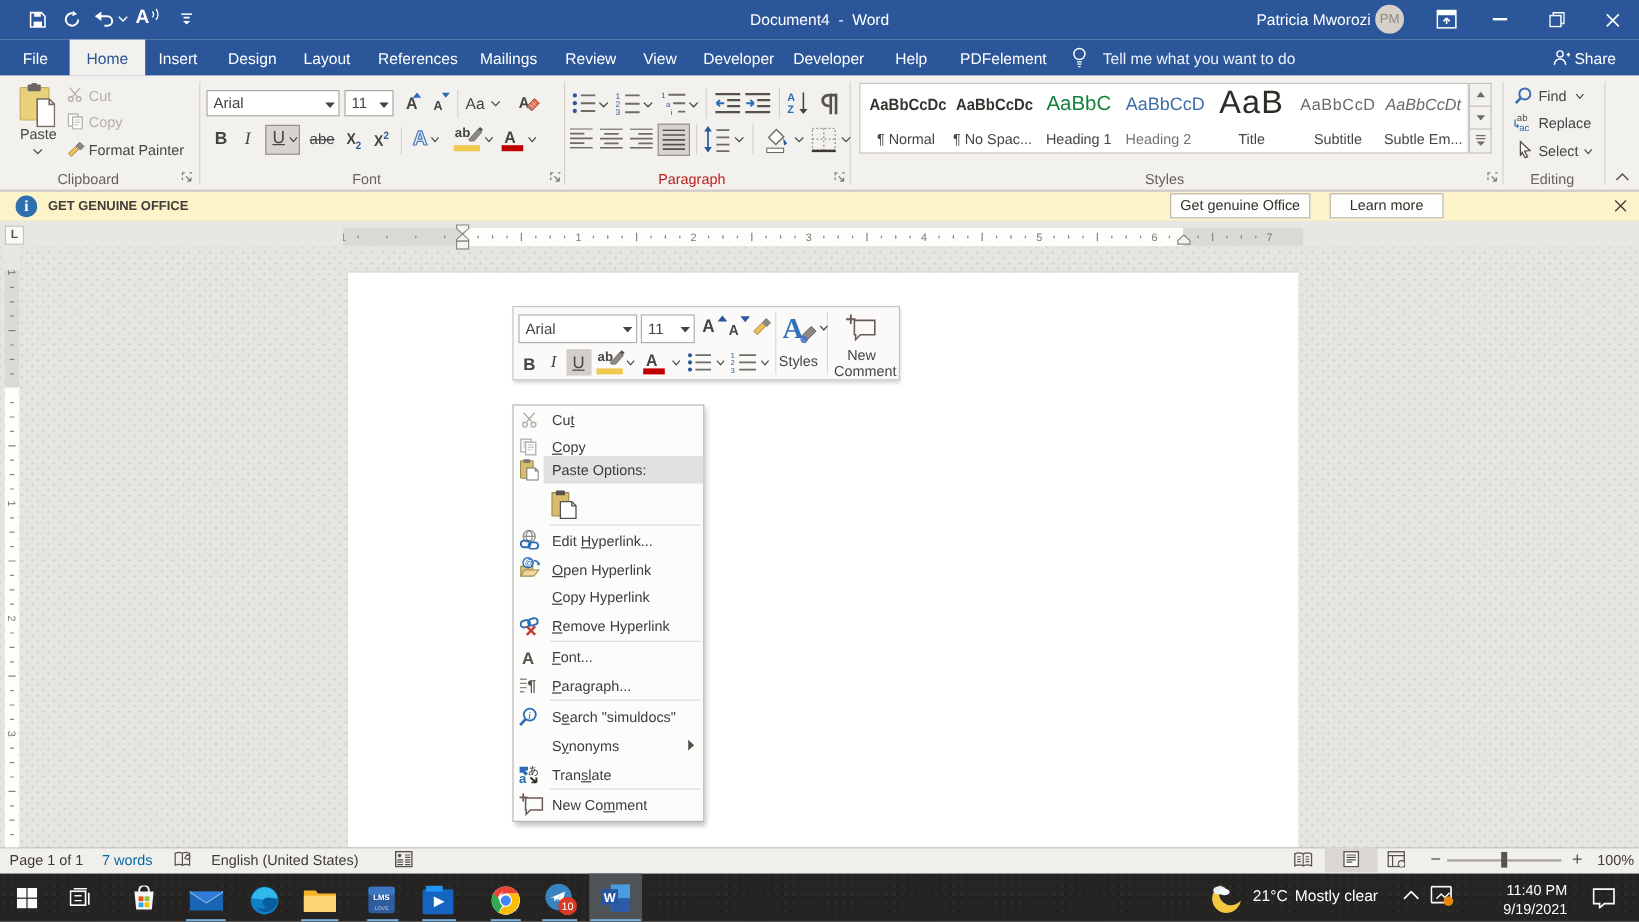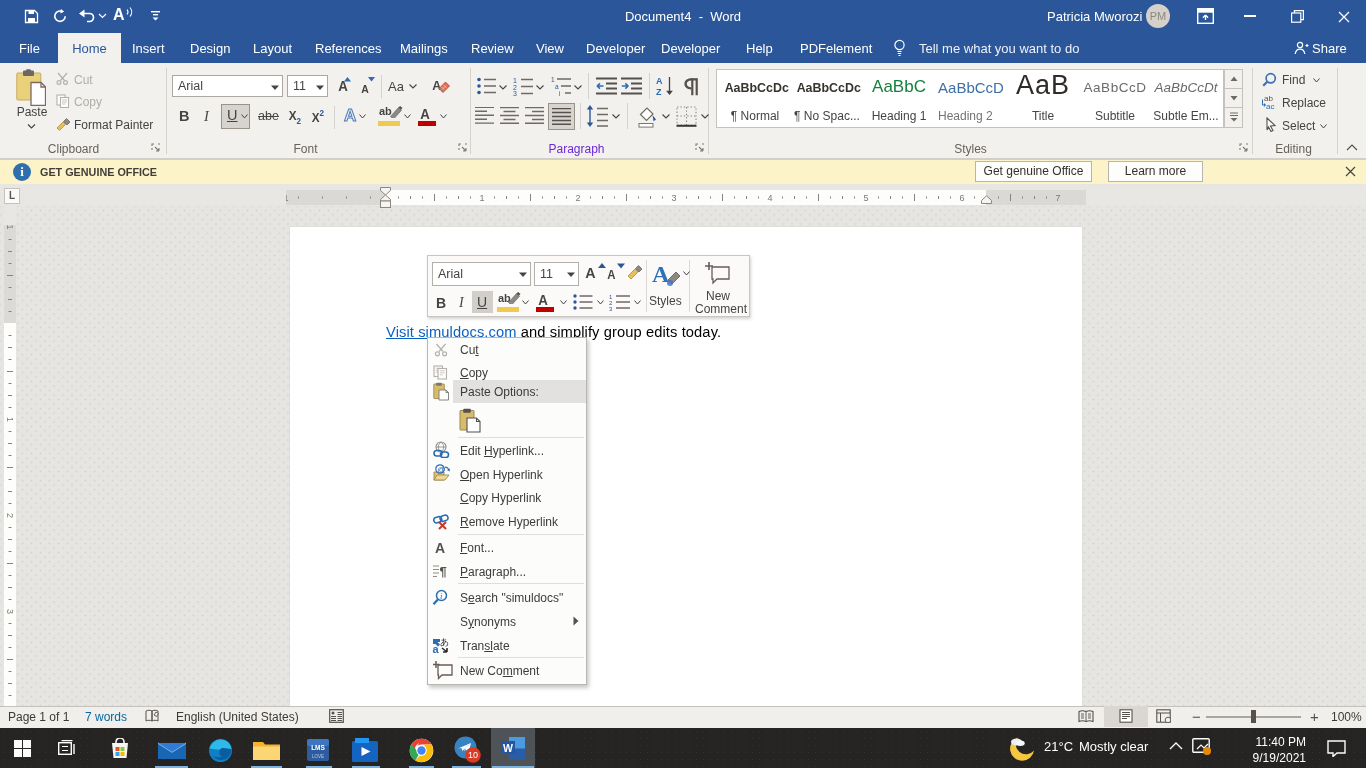--- a/index.html
+++ b/index.html
@@ -291,21 +291,21 @@
       <path d="M0.5 0.5L4 4l3.5-3.5" fill="none" stroke="#444" stroke-width="1.1"></path>
     </svg>
 <svg class="ab" style="left:676px;top:106px" width="21" height="21" viewBox="0 0 21 21">
 <path d="M1 1h19v18H1z" fill="none" stroke="#8d8984" stroke-width="1.1" stroke-dasharray="1.4 2"></path>
 <path d="M1 10h19M10.5 1v18" stroke="#8d8984" stroke-width="1.1" stroke-dasharray="1.4 2"></path>
 <path d="M0.5 19.8h20" stroke="#3b3834" stroke-width="2"></path>
 </svg>
 <svg class="ab" style="left:701px;top:114px" width="8" height="5" viewBox="0 0 8 5">
       <path d="M0.5 0.5L4 4l3.5-3.5" fill="none" stroke="#444" stroke-width="1.1"></path>
     </svg>
-<div class="ab" style="left:509px;top:142px;width:135px;text-align:center;font-size:12px;color:#6d28d9">Paragraph</div>
+<div class="ab" style="left:509px;top:142px;width:135px;text-align:center;font-size:12px;color:#b91c1c">Paragraph</div>
 <svg class="ab" style="left:695px;top:143px" width="10" height="10" viewBox="0 0 10 10">
 <path d="M1 3V1h2M7 1h2M1 5v2" stroke="#7e7a75" stroke-width="1.1" fill="none"></path>
 <path d="M4 4l4 4M8 8v-3M8 8H5" stroke="#7e7a75" stroke-width="1.1" fill="none"></path>
 </svg>
 
 <div class="ab" style="left:716px;top:69px;width:508px;height:59px;background:#fff;border:1px solid #c6c2bd;box-sizing:border-box"></div>
 <div class="ab" style="left:1224px;top:69px;width:19px;height:59px;border:1px solid #c6c2bd;box-sizing:border-box;background:#f3f1ee"></div>
 <div class="ab" style="left:1224px;top:88px;width:19px;height:1px;background:#c6c2bd"></div>
 <div class="ab" style="left:1224px;top:107px;width:19px;height:1px;background:#c6c2bd"></div>
 <svg class="ab" style="left:1230px;top:76px" width="8" height="6" viewBox="0 0 8 6">
@@ -427,21 +427,20 @@
         <use href="#vt" y="384"></use>
 </g>
 <g fill="#7c7873" font-size="9" font-family="Liberation Sans" text-anchor="middle">
 <text x="6" y="24" transform="rotate(90 6 21)">1</text>
 <text x="6" y="216.5" transform="rotate(90 6 213.5)">1</text>
 <text x="6" y="312.5" transform="rotate(90 6 309.5)">2</text>
 <text x="6" y="408.5" transform="rotate(90 6 405.5)">3</text>
 </g>
 </svg>
 
-<div class="ab" style="left:386px;top:324px;font-size:14.7px;color:#000;letter-spacing:0.1px"><span style="color:#0b61c1;text-decoration:underline">Visit simuldocs.com</span> and simplify group edits today.</div>
 
 <div class="ab" style="left:427px;top:255px;width:323px;height:62px;background:#fbfaf9;border:1px solid #c9c6c2;box-sizing:border-box;box-shadow:1px 2px 3px rgba(0,0,0,0.18)"></div>
 <div class="ab" style="left:646px;top:260px;width:1px;height:52px;background:#dcd9d5"></div>
 <div class="ab" style="left:689px;top:260px;width:1px;height:52px;background:#dcd9d5"></div>
 <div class="ab" style="left:432px;top:262px;width:99px;height:24px;background:#fff;border:1px solid #b3afaa;box-sizing:border-box"></div>
 <div class="ab g44" style="left:438px;top:267px;font-size:12.5px">Arial</div>
 <svg class="ab" style="left:519px;top:272px" width="8" height="5" viewBox="0 0 8 5">
       <path d="M0 0.5h8L4 5z" fill="#444"></path>
     </svg>
 <div class="ab" style="left:534px;top:262px;width:45px;height:24px;background:#fff;border:1px solid #b3afaa;box-sizing:border-box"></div>

